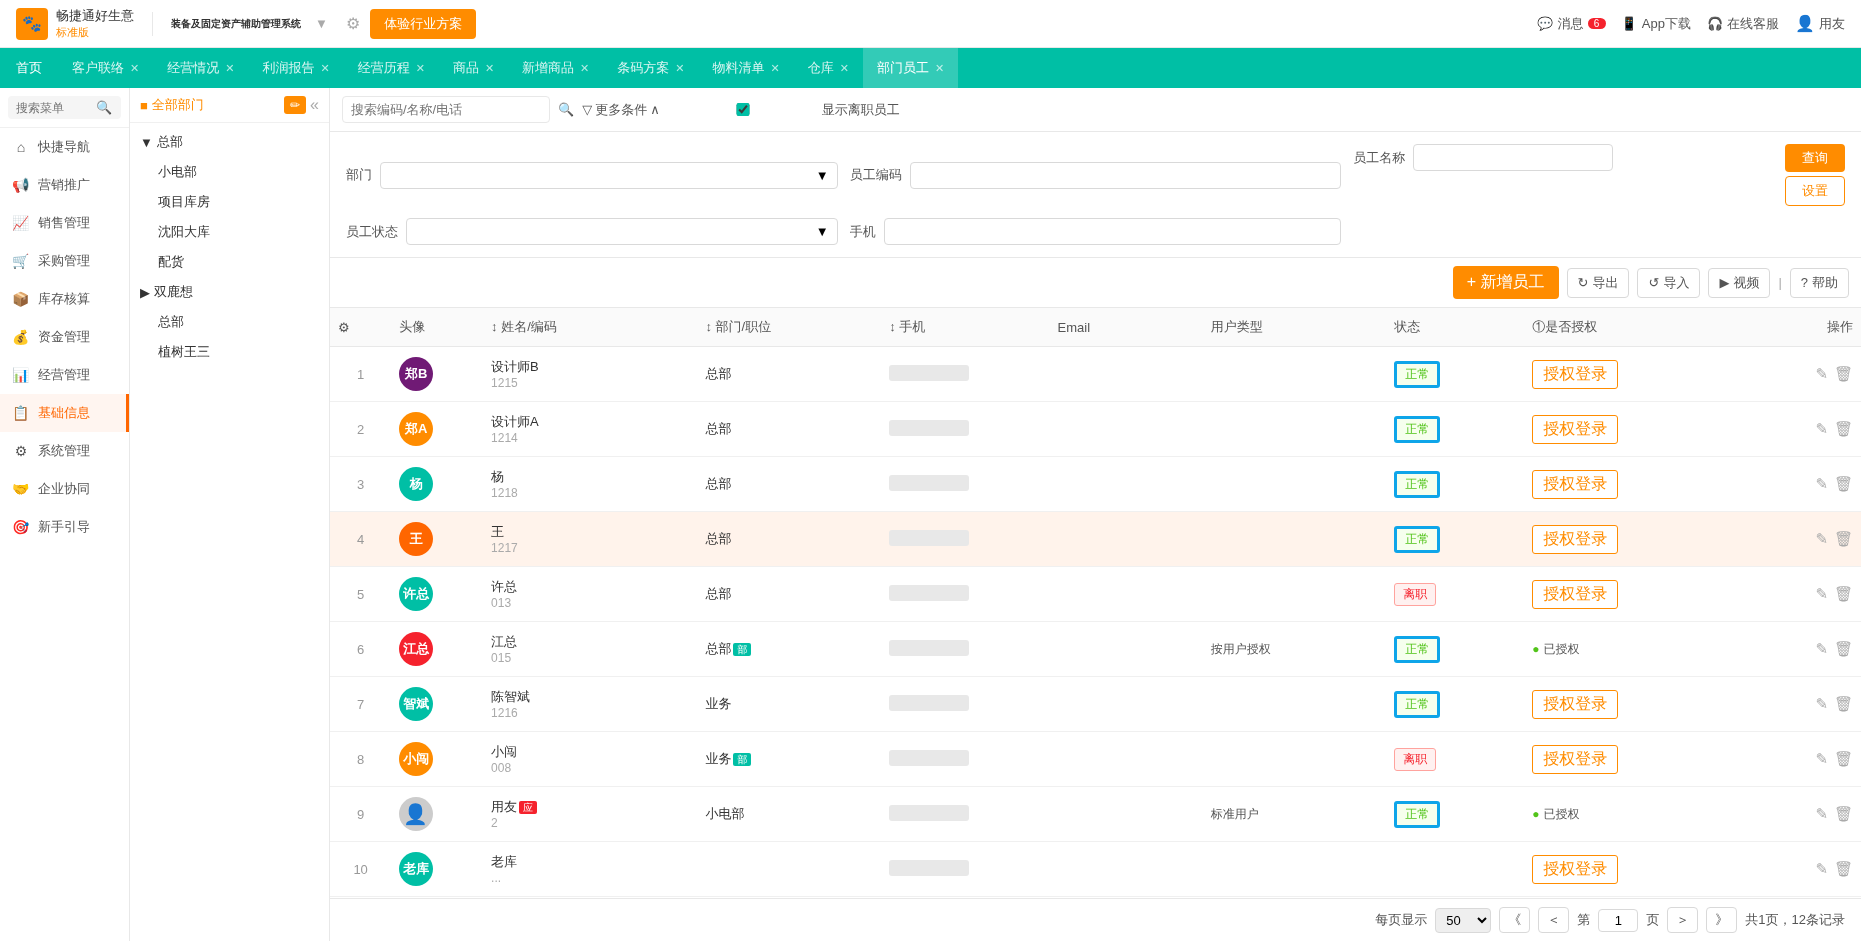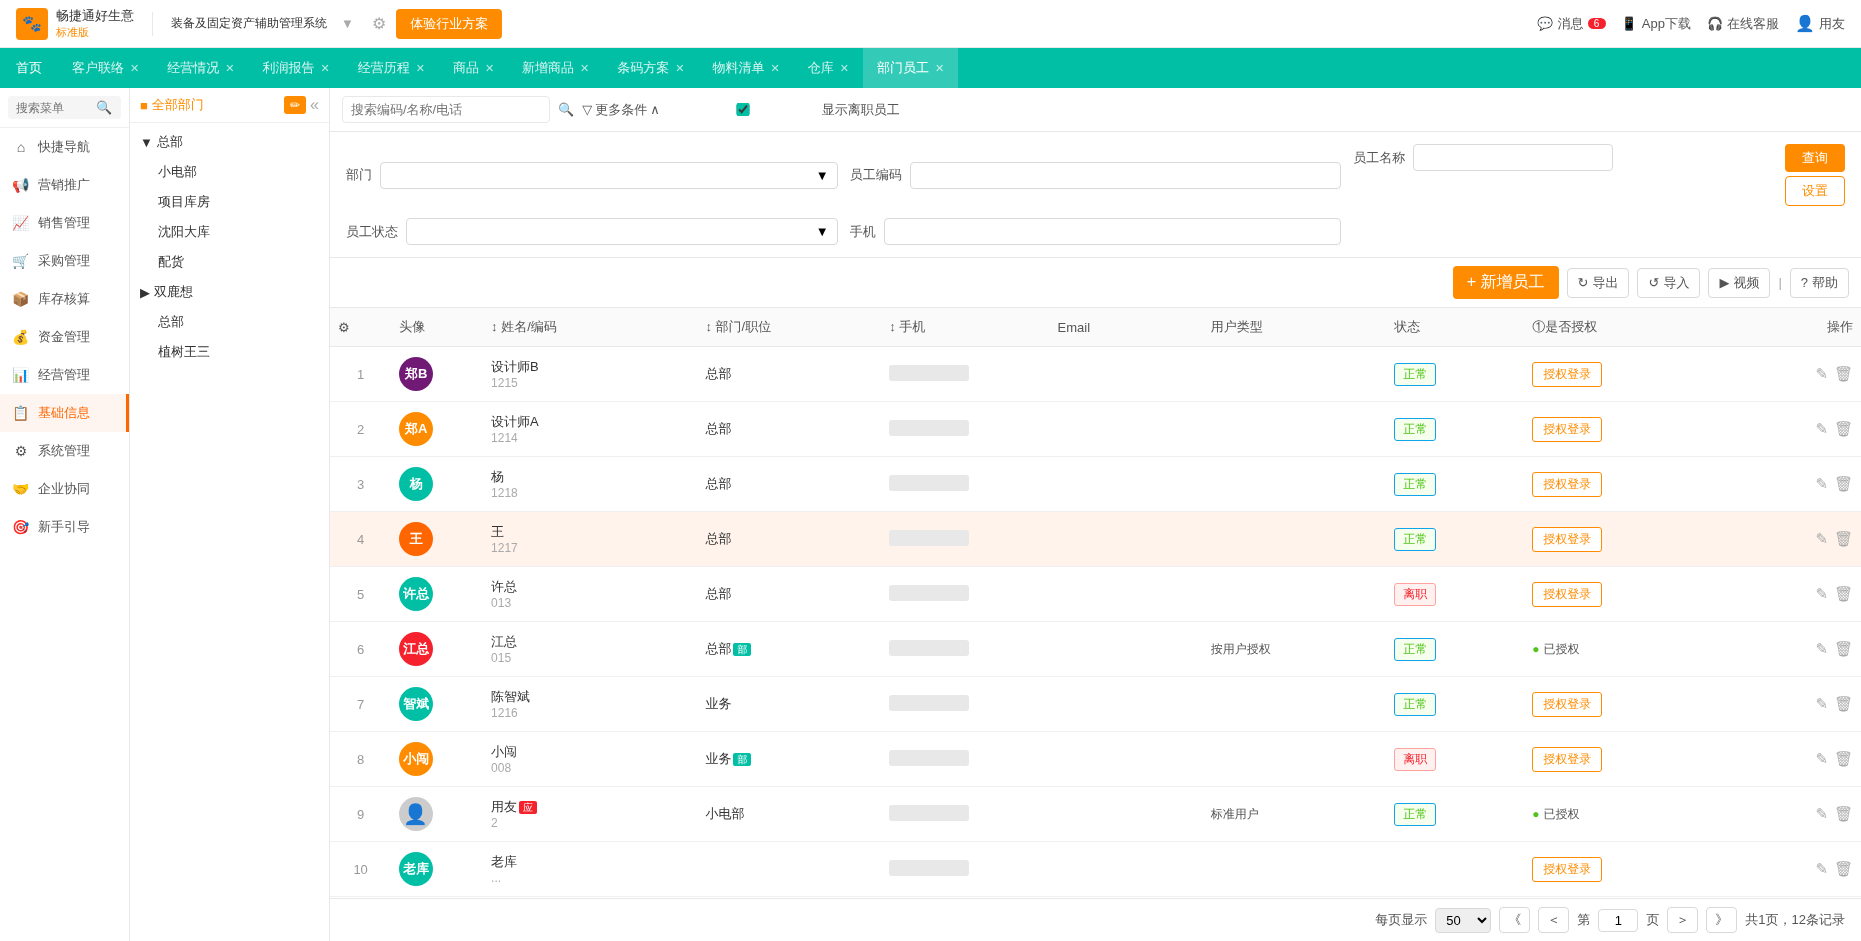--- a/index.html
+++ b/index.html
@@ -5,21 +5,21 @@
     * { box-sizing: border-box; margin: 0; padding: 0; font-family: 'Microsoft YaHei', Arial, sans-serif; font-size: 13px; }
     body { background: #f5f5f5; display: flex; flex-direction: column; height: 100vh; overflow: hidden; }
 
     
     .top-bar { background: #fff; height: 48px; display: flex; align-items: center; padding: 0 16px; border-bottom: 1px solid #e8e8e8; justify-content: space-between; flex-shrink: 0; }
     .top-bar-left { display: flex; align-items: center; gap: 10px; }
     .logo-area { display: flex; align-items: center; gap: 8px; }
     .logo-icon { width: 32px; height: 32px; background: #ff8c00; border-radius: 4px; display: flex; align-items: center; justify-content: center; color: white; font-size: 16px; }
     .logo-text { font-size: 12px; color: #333; line-height: 1.3; }
     .logo-sub { color: #ff8c00; font-size: 11px; }
-    .system-name { font-size: 12px; color: #333; font-weight: 400; }
+    .system-name { font-size: 10px; color: #333; font-weight: 700; }
     .top-bar-actions { display: flex; align-items: center; gap: 16px; }
     .top-action { display: flex; align-items: center; gap: 4px; color: #555; cursor: pointer; font-size: 13px; }
     .top-action .badge { background: #f5222d; color: white; border-radius: 10px; font-size: 10px; padding: 0 5px; min-width: 18px; text-align: center; }
     .btn-experience { background: #ff8c00; color: white; border: none; border-radius: 4px; padding: 6px 14px; cursor: pointer; font-size: 13px; }
 
     
     .nav-tabs { background: #00bfa5; display: flex; align-items: flex-start; height: 40px; flex-shrink: 0; overflow: hidden; }
     .nav-tab { color: rgba(255,255,255,0.85); padding: 0 14px; height: 40px; display: flex; align-items: center; gap: 4px; cursor: pointer; font-size: 13px; white-space: nowrap; }
     .nav-tab.active { background: rgba(255,255,255,0.2); color: white; font-weight: 500; }
     .nav-tab .close { font-size: 11px; color: rgba(255,255,255,0.7); margin-left: 2px; }
@@ -75,23 +75,23 @@
 
     
     .table-container { flex: 1; overflow-y: auto; background: white; }
     table { width: 100%; border-collapse: collapse; }
     thead th { background: #fafafa; border-bottom: 1px solid #e8e8e8; padding: 10px 8px; text-align: left; color: #555; font-weight: 500; font-size: 13px; white-space: nowrap; }
     tbody tr { border-bottom: 1px solid #f0f0f0; }
     tbody tr.highlighted { background: #fff3eb; }
     tbody td { padding: 10px 8px; color: #333; font-size: 13px; vertical-align: middle; }
     .avatar-circle { width: 34px; height: 34px; border-radius: 50%; display: flex; align-items: center; justify-content: center; color: white; font-size: 13px; font-weight: bold; flex-shrink: 0; }
     .status-badge { display: inline-block; padding: 2px 8px; border-radius: 3px; font-size: 12px; }
-    .status-normal { background: #f6ffed; color: #52c41a; border: 1px solid #0ea5e9; }
+    .status-normal { background: #f6ffed; color: #52c41a; border: 3px solid #0ea5e9; }
     .status-resigned { background: #fff1f0; color: #f5222d; border: 1px solid #ffa39e; }
-    .btn-auth { background: white; color: #ff8c00; border: 1px solid #ff8c00; border-radius: 3px; padding: 3px 10px; cursor: pointer; font-size: 12px; }
+    .btn-auth { background: white; color: #ff8c00; border: 1px solid #ff8c00; border-radius: 3px; padding: 3px 10px; cursor: pointer; font-size: 16px; }
     .auth-done { color: #555; font-size: 12px; display: flex; align-items: center; gap: 4px; }
     .auth-done::before { content: '●'; color: #52c41a; }
     .phone-blur { background: #e8e8e8; border-radius: 3px; color: transparent; font-size: 12px; user-select: none; display: inline-block; width: 80px; height: 16px; }
     .row-actions { display: flex; gap: 6px; justify-content: flex-end; }
     .action-btn { color: #aaa; cursor: pointer; font-size: 15px; }
     .dept-tag { background: #00bfa5; color: white; font-size: 10px; padding: 1px 4px; border-radius: 2px; margin-left: 2px; }
     .apply-tag { background: #f5222d; color: white; font-size: 10px; padding: 1px 4px; border-radius: 2px; margin-left: 2px; }
 
     
     .pagination { background: white; border-top: 1px solid #e8e8e8; padding: 8px 16px; display: flex; align-items: center; justify-content: flex-end; gap: 8px; flex-shrink: 0; }

